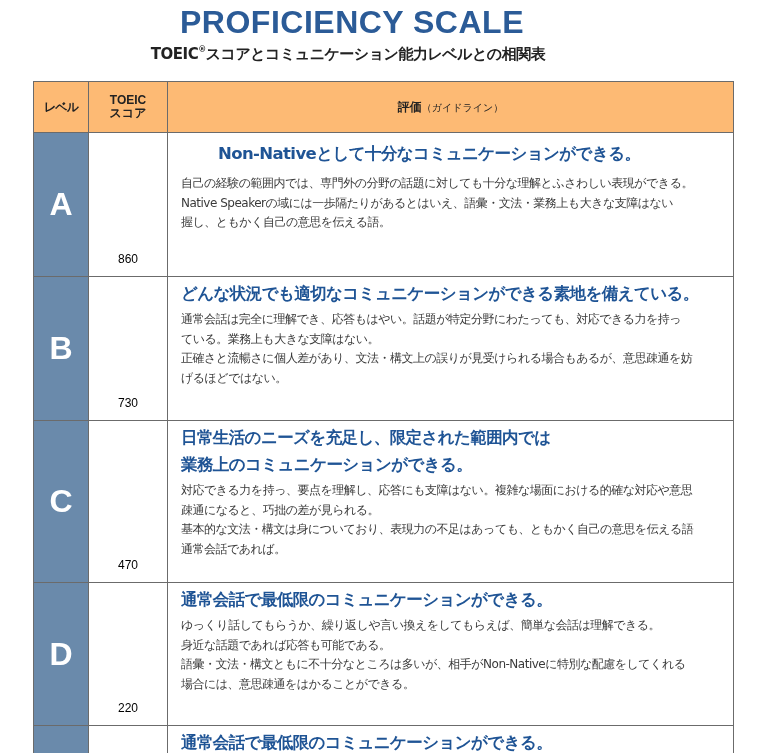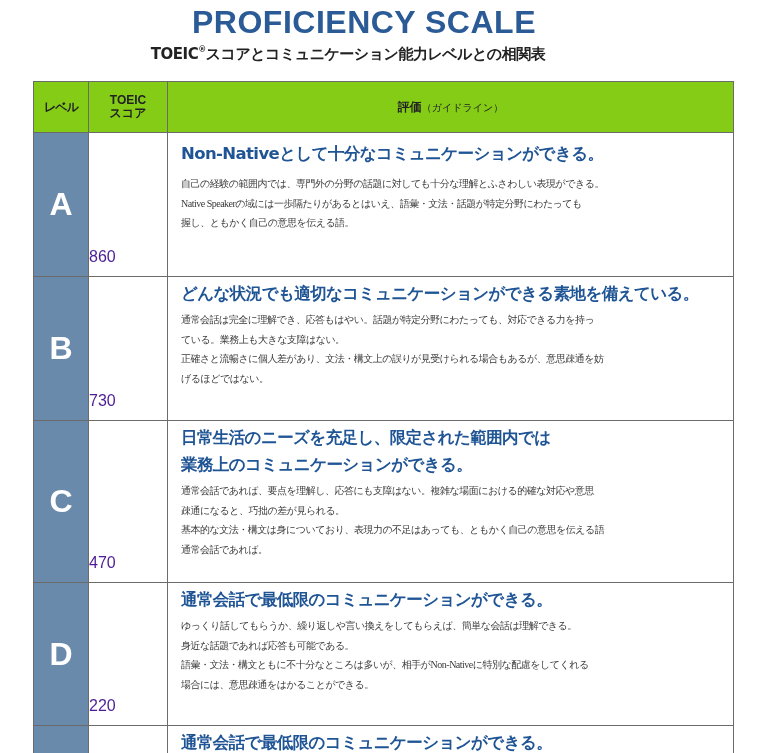--- a/index.html
+++ b/index.html
@@ -1,46 +1,46 @@
 <!DOCTYPE html>
 <html><head>
 <meta charset="utf-8">
 <style>
   html, body { margin:0; padding:0; background:#ffffff; }
   body { width:768px; height:753px; position:relative; overflow:hidden;
          font-family:"DejaVu Sans", "Liberation Sans", sans-serif; color:#333; }
   .title { position:absolute; left:0; width:704px; top:4px; text-align:center;
            font-family:"Liberation Sans", sans-serif; font-weight:bold;
-           font-size:32px; letter-spacing:0.5px; color:#2b5b97;padding-left:12px; }
+           font-size:32px; letter-spacing:0.5px; color:#2b5b97; }
   .subtitle { position:absolute; left:0; width:696px; top:45px; text-align:center;
               font-size:15px; font-weight:bold; color:#222; letter-spacing:-0.5px; }
   .subtitle sup { font-size:8px; vertical-align:top; }
   table { position:absolute; left:33px; top:81px; width:701px; border-collapse:collapse;
           table-layout:fixed; }
   td, th { border:1px solid #6b6b6b; padding:0; }
   table { border:1.5px solid #7a7a7a; }
-  thead th { background:#84cc16; height:50px; font-weight:bold; color:#222; }
+  thead th { background:#fdba74; height:50px; font-weight:bold; color:#222; }
   .h-level { width:54px; font-size:12px; letter-spacing:-1px; }
   .h-score { width:78px; font-size:12px; line-height:13px; font-family:"Liberation Sans", sans-serif; }
   .h-eval { font-size:12px; }
   .h-eval .paren { font-weight:normal; font-size:10px; }
   td.level { background:#6a8aab; color:#ffffff; text-align:center; vertical-align:middle;
              font-family:"Liberation Sans", sans-serif; font-weight:bold; font-size:32px; }
-  td.score { vertical-align:bottom; padding-bottom:10px;
-             font-family:"Liberation Sans", sans-serif; font-size:16px; color:#4c1d95; }
+  td.score { text-align:center; vertical-align:bottom; padding-bottom:10px;
+             font-family:"Liberation Sans", sans-serif; font-size:12px; color:#000000; }
   td.eval { vertical-align:top; padding:6px 10px 6px 13px; }
   .headline { color:#1f5495; font-weight:bold; font-size:16.5px; line-height:21px;
               letter-spacing:-0.6px; margin-bottom:6px; }
-  .body-line { font-size:10px; line-height:19.5px; color:#3a3a3a; letter-spacing:-0.5px;font-family:Liberation Serif, serif; }
+  .body-line { font-size:12px; line-height:19.5px; color:#3a3a3a; letter-spacing:-0.5px; }
   .rowA td { height:131px; }
   .rowB td { height:131px;margin-top:24px; }
   .rowC td { height:149px; }
   .rowD td { height:130px; }
   .rowE td { height:92px; }
-  .rowA .headline { margin-top:4px; margin-bottom:10px; }
+  .rowA .headline { margin-top:4px; margin-bottom:10px;margin-left:37px; }
 </style>
 </head>
 <body>
 
 <div class="title">PROFICIENCY SCALE</div>
 <div class="subtitle"><span>TOEIC</span><sup>®</sup><span>スコアとコミュニケーション能力レベルとの相関表</span></div>
 
 <table>
   <thead>
     <tr>
@@ -52,42 +52,42 @@
       <th class="h-eval"><span>評価</span><span class="paren">（ガイドライン）</span></th>
     </tr>
   </thead>
   <tbody>
     <tr class="rowA">
       <td class="level">A</td>
       <td class="score">860</td>
       <td class="eval">
         <div class="headline">Non-Nativeとして十分なコミュニケーションができる。</div>
         <div class="body-line">自己の経験の範囲内では、専門外の分野の話題に対しても十分な理解とふさわしい表現ができる。</div>
-        <div class="body-line">Native Speakerの域には一歩隔たりがあるとはいえ、語彙・文法・話題が特定分野にわたっても</div>
+        <div class="body-line">Native Speakerの域には一歩隔たりがあるとはいえ、語彙・文法・業務上も大きな支障はない</div>
         <div class="body-line">握し、ともかく自己の意思を伝える語。</div>
       </td>
     </tr>
     <tr class="rowB">
       <td class="level">B</td>
       <td class="score">730</td>
       <td class="eval">
         <div class="headline">どんな状況でも適切なコミュニケーションができる素地を備えている。</div>
         <div class="body-line">通常会話は完全に理解でき、応答もはやい。話題が特定分野にわたっても、対応できる力を持っ</div>
         <div class="body-line">ている。業務上も大きな支障はない。</div>
         <div class="body-line">正確さと流暢さに個人差があり、文法・構文上の誤りが見受けられる場合もあるが、意思疎通を妨</div>
         <div class="body-line">げるほどではない。</div>
       </td>
     </tr>
     <tr class="rowC">
       <td class="level">C</td>
       <td class="score">470</td>
       <td class="eval">
         <div class="headline" style="margin-bottom:6px">日常生活のニーズを充足し、限定された範囲内では</div>
         <div class="headline">業務上のコミュニケーションができる。</div>
-        <div class="body-line">通常会話であれば、要点を理解し、応答にも支障はない。複雑な場面における的確な対応や意思</div>
+        <div class="body-line">対応できる力を持っ、要点を理解し、応答にも支障はない。複雑な場面における的確な対応や意思</div>
         <div class="body-line">疎通になると、巧拙の差が見られる。</div>
         <div class="body-line">基本的な文法・構文は身についており、表現力の不足はあっても、ともかく自己の意思を伝える語</div>
         <div class="body-line">通常会話であれば。</div>
       </td>
     </tr>
     <tr class="rowD">
       <td class="level">D</td>
       <td class="score">220</td>
       <td class="eval">
         <div class="headline">通常会話で最低限のコミュニケーションができる。</div>

